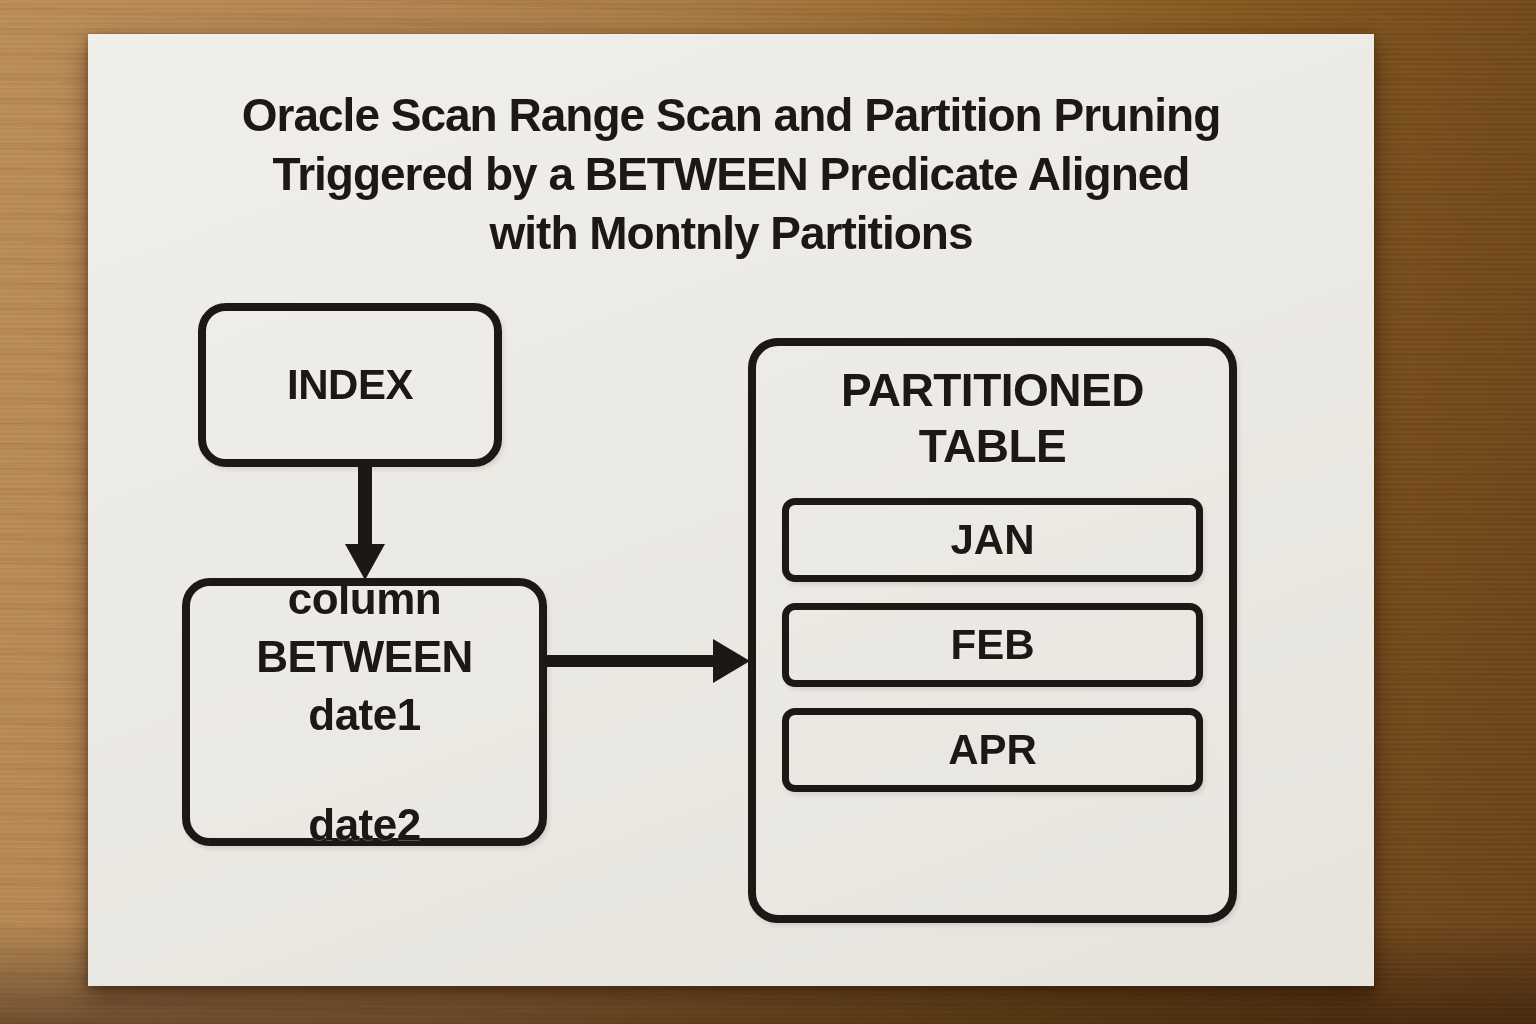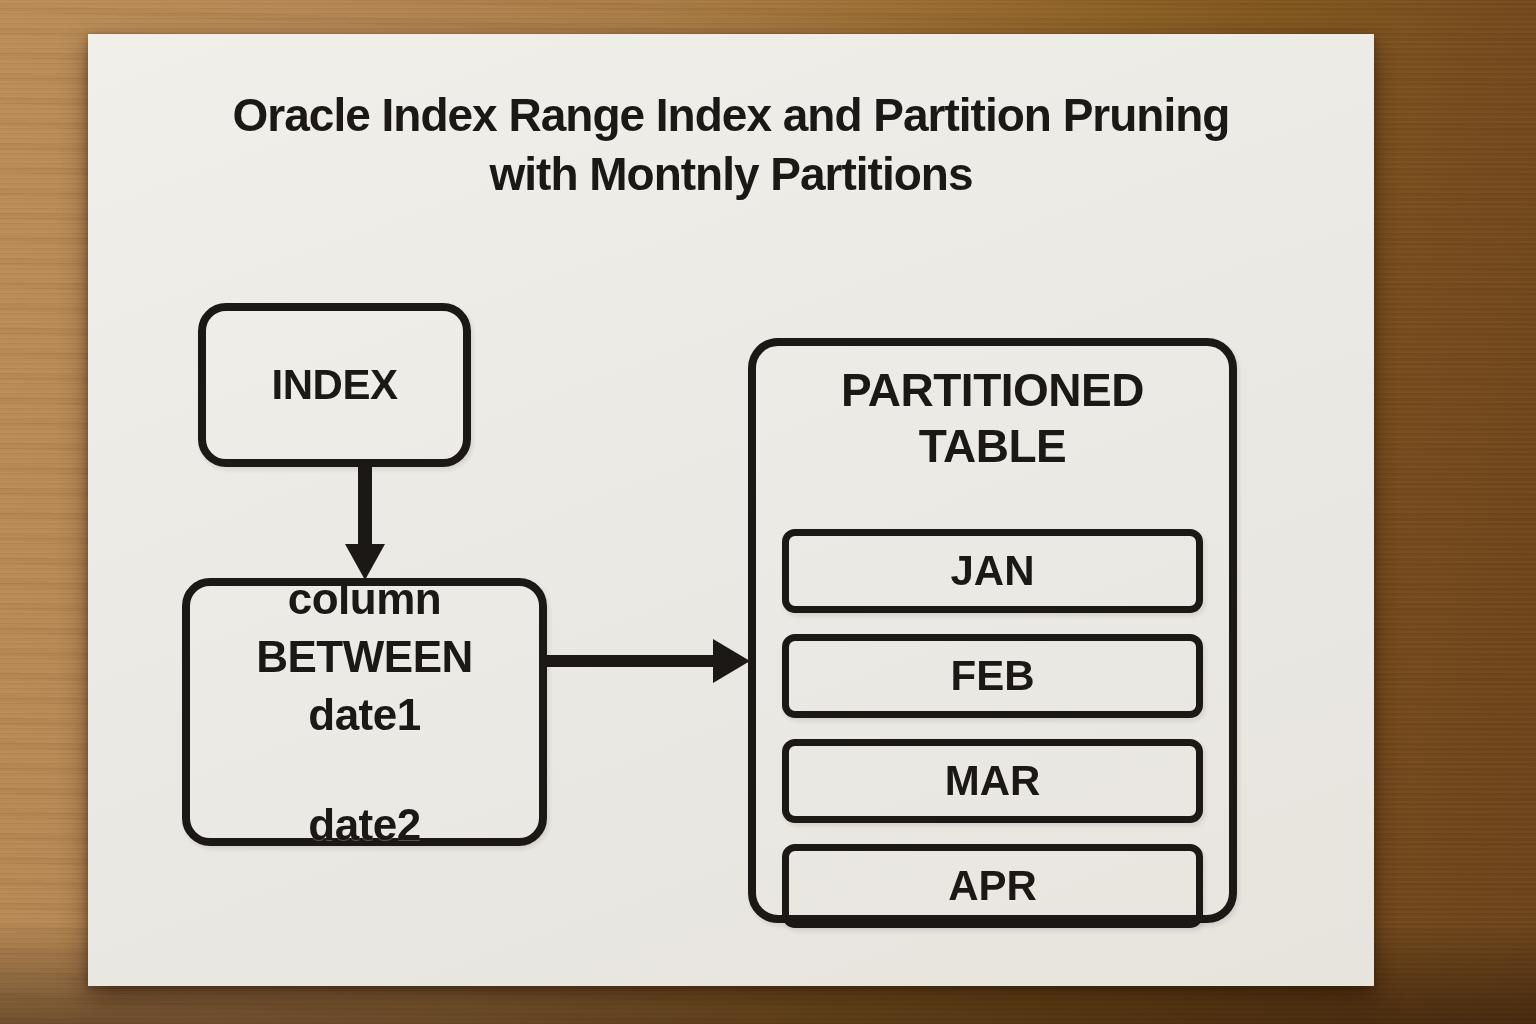--- a/index.html
+++ b/index.html
@@ -72,21 +72,21 @@
     display: flex;
     flex-direction: column;
     align-items: center;
     justify-content: center;
     text-align: center;
   }
 
   .box-index {
     left: 110px;
     top: 269px;
-    width: 273px;
+    width: 304px;
     height: 164px;
     font-size: 42px;
     line-height: 62px;
     letter-spacing: -0.5px;
   }
 
   .box-predicate {
     left: 94px;
     top: 544px;
     width: 365px;
@@ -103,21 +103,20 @@
   }
 
   
   .box-partitioned {
     left: 660px;
     top: 304px;
     width: 489px;
     height: 585px;
     border-radius: 30px;
     justify-content: flex-start;
-    gap: 31px;
   }
 
   .pt-header {
     padding-top: 16px;
     font-size: 46px;
     line-height: 56px;
     letter-spacing: -0.5px;
     text-align: center;
   }
 
@@ -182,21 +181,22 @@
   }
 </style>
 </head>
 <body>
 
 <div class="wood">
 
   <div class="paper">
 
     <div class="title ink">
-      <div>Oracle Index Range Index and Partition Pruning</div>
+      <div>Oracle Scan Range Scan and Partition Pruning</div>
+      <div>Triggered by a BETWEEN Predicate Aligned</div>
       <div>with Montnly Partitions</div>
     </div>
 
     <div class="obox box-index ink">
       <div>INDEX</div>
     </div>
 
     <div class="arrow-part v-shaft"></div>
     <div class="arrow-part v-head"></div>
 
@@ -213,19 +213,18 @@
     <div class="arrow-part h-head"></div>
 
     <div class="obox box-partitioned ink">
       <div class="pt-header">
         <div>PARTITIONED</div>
         <div>TABLE</div>
       </div>
       <div class="pt-months">
         <div class="month-box">JAN</div>
         <div class="month-box">FEB</div>
-        <div class="month-box">MAR</div>
         <div class="month-box">APR</div>
       </div>
     </div>
 
   </div>
 </div>
 
 </body></html>

